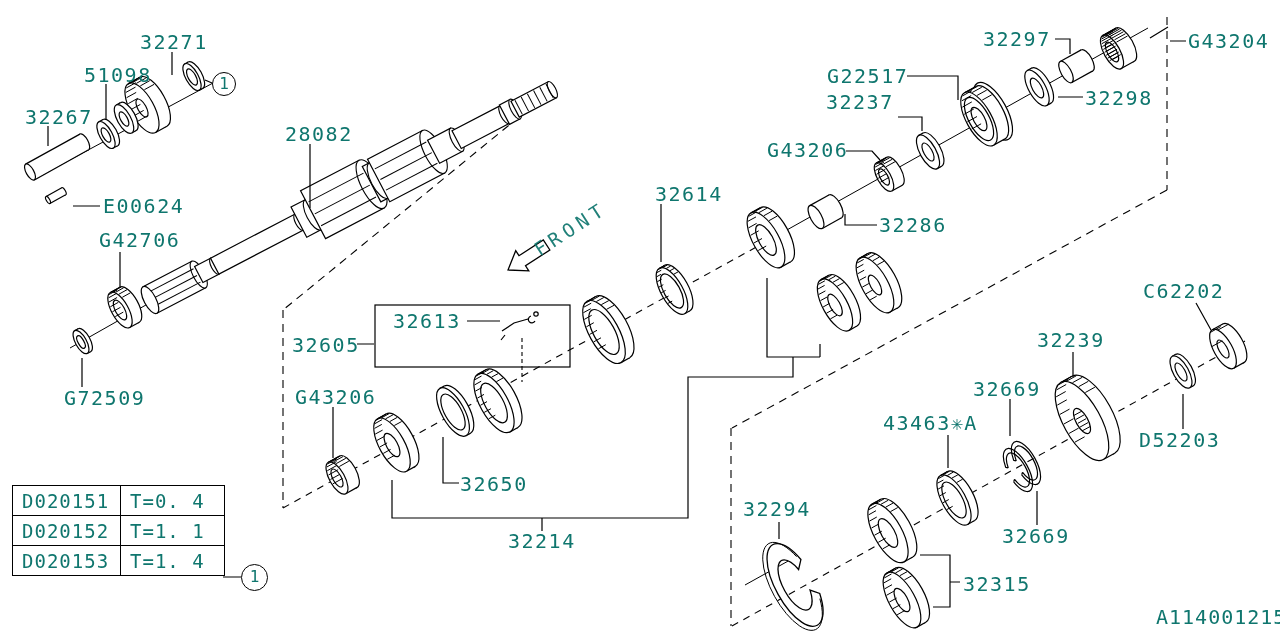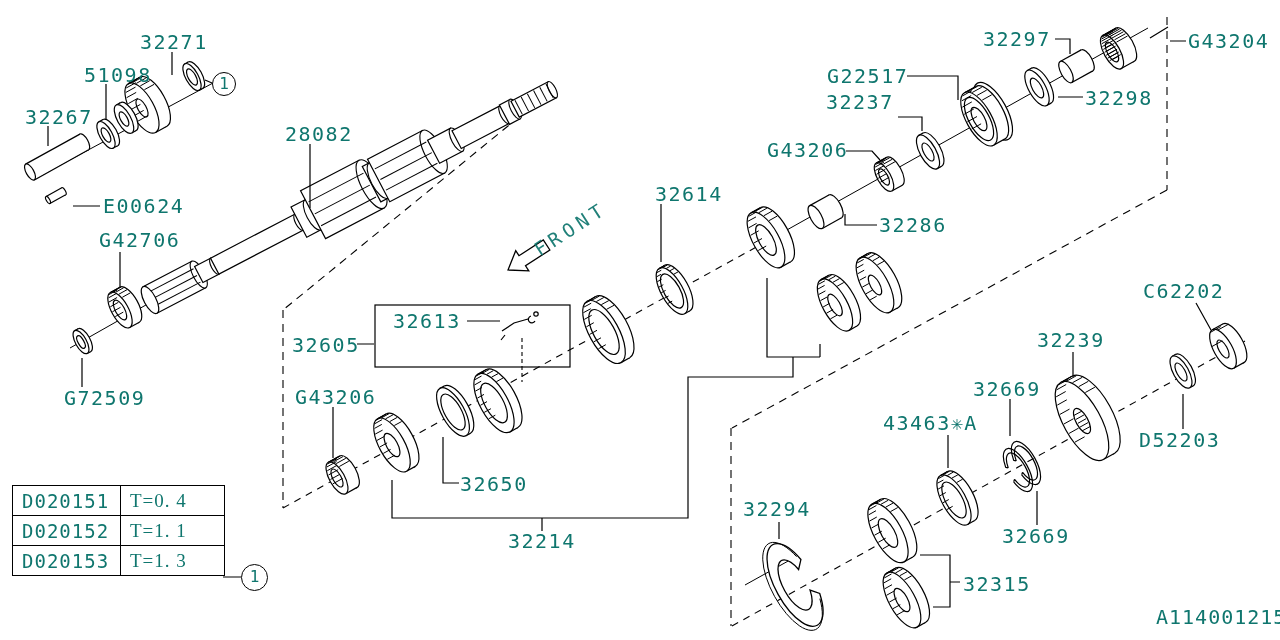--- a/index.html
+++ b/index.html
@@ -10,21 +10,21 @@
   .front{position:absolute;left:536px;top:240px;transform:rotate(-33deg);transform-origin:0 50%;
          font-size:19px;letter-spacing:5px;opacity:.92;}
   .code{position:absolute;left:1156px;top:605px;font-size:20px;letter-spacing:1px;}
   .callout{position:absolute;border:1.6px solid #000;border-radius:50%;background:#fff;
            text-align:center;font-size:16px;}
   .callout.small{width:22px;height:22px;line-height:21px;}
   .callout.big{width:25px;height:25px;line-height:24px;}
   table.thk{position:absolute;left:12px;top:477px;border-collapse:collapse;
             font-size:19px;letter-spacing:1px;margin-top:8px;}
   table.thk td{border:1.5px solid #000;height:29px;padding:0 6px 0 9px;}
-  td.c1{width:92px;} td.c2{width:88px;font-family:Liberation Serif, serif;}
+  td.c1{width:92px;} td.c2{width:88px;}
 </style>
 </head>
 <body>
 
 <div id="stage">
   <svg id="partsvg" width="1280" height="640" viewBox="0 0 1280 640">
       <line x1="552.0" y1="90.0" x2="283.0" y2="310.0" stroke="#000" stroke-width="1.1" stroke-dasharray="8 6"></line>
       <line x1="283.0" y1="310.0" x2="283.0" y2="508.0" stroke="#000" stroke-width="1.1" stroke-dasharray="8 6"></line>
       <line x1="1167.0" y1="17.0" x2="1167.0" y2="190.0" stroke="#000" stroke-width="1.1" stroke-dasharray="8 6"></line>
       <line x1="1167.0" y1="190.0" x2="732.0" y2="428.0" stroke="#000" stroke-width="1.1" stroke-dasharray="8 6"></line>
@@ -549,17 +549,17 @@
         <tr>
       <td class="c1">D020151</td>
       <td class="c2">T=0. 4</td>
         </tr>
     <tr>
       <td class="c1">D020152</td>
       <td class="c2">T=1. 1</td>
         </tr>
     <tr>
       <td class="c1">D020153</td>
-      <td class="c2">T=1. 3</td>
+      <td class="c2">T=1. 4</td>
         </tr>
   </tbody>
     </table>
 </div>
 
 </body></html>

